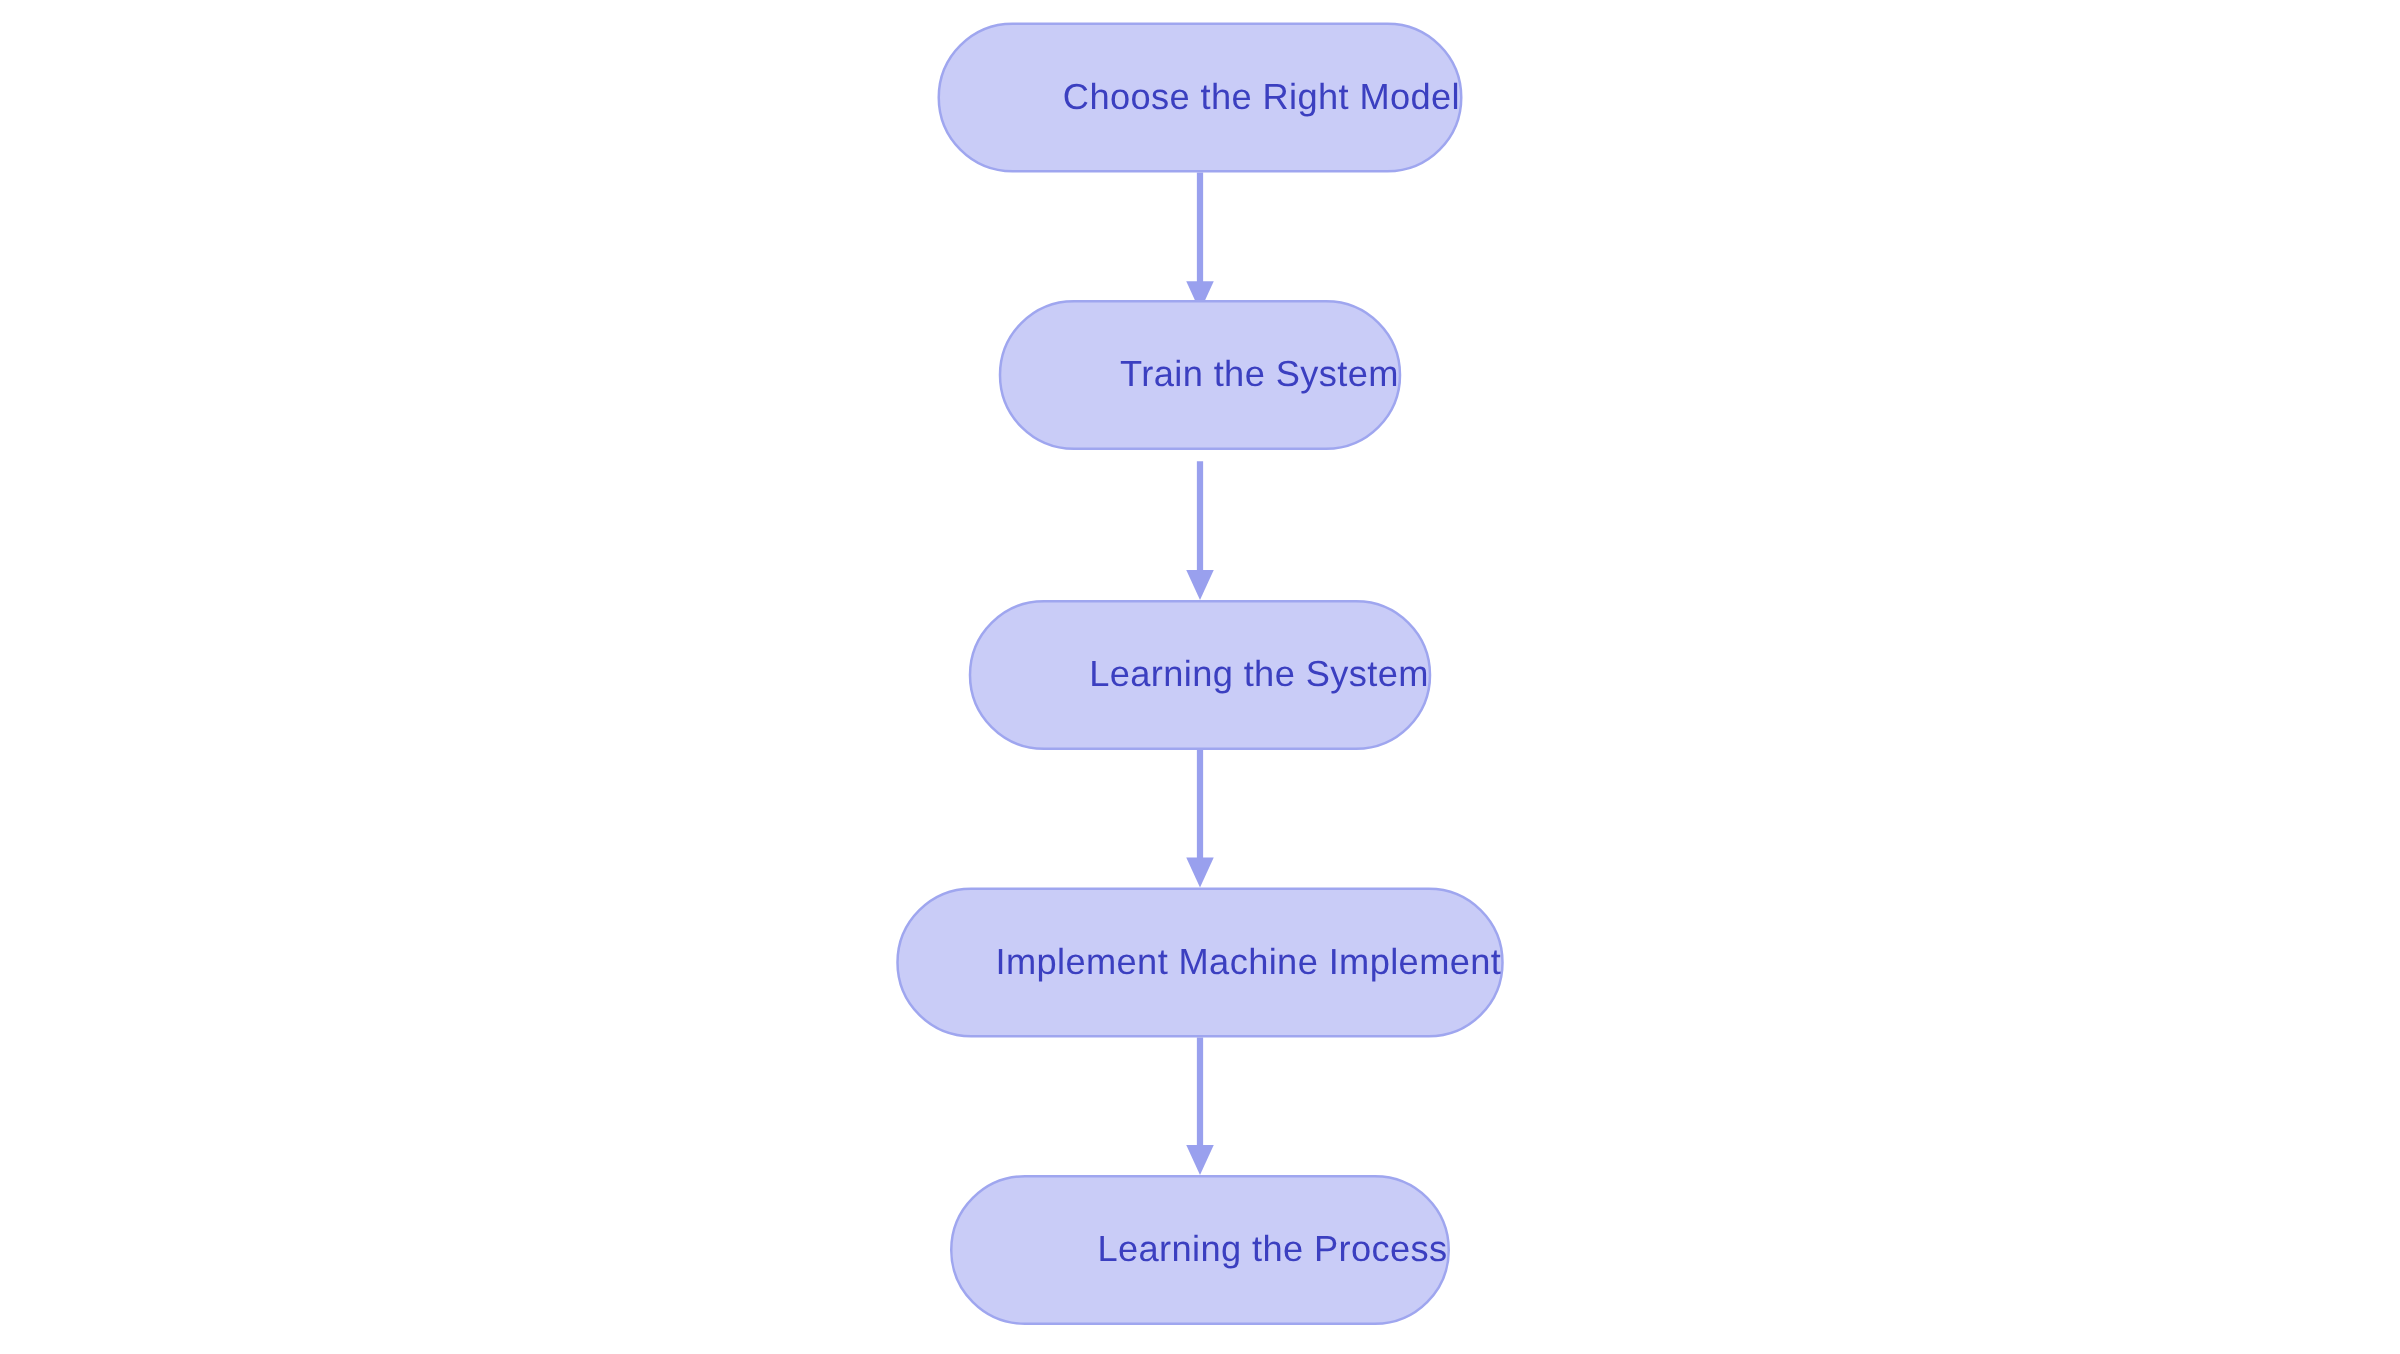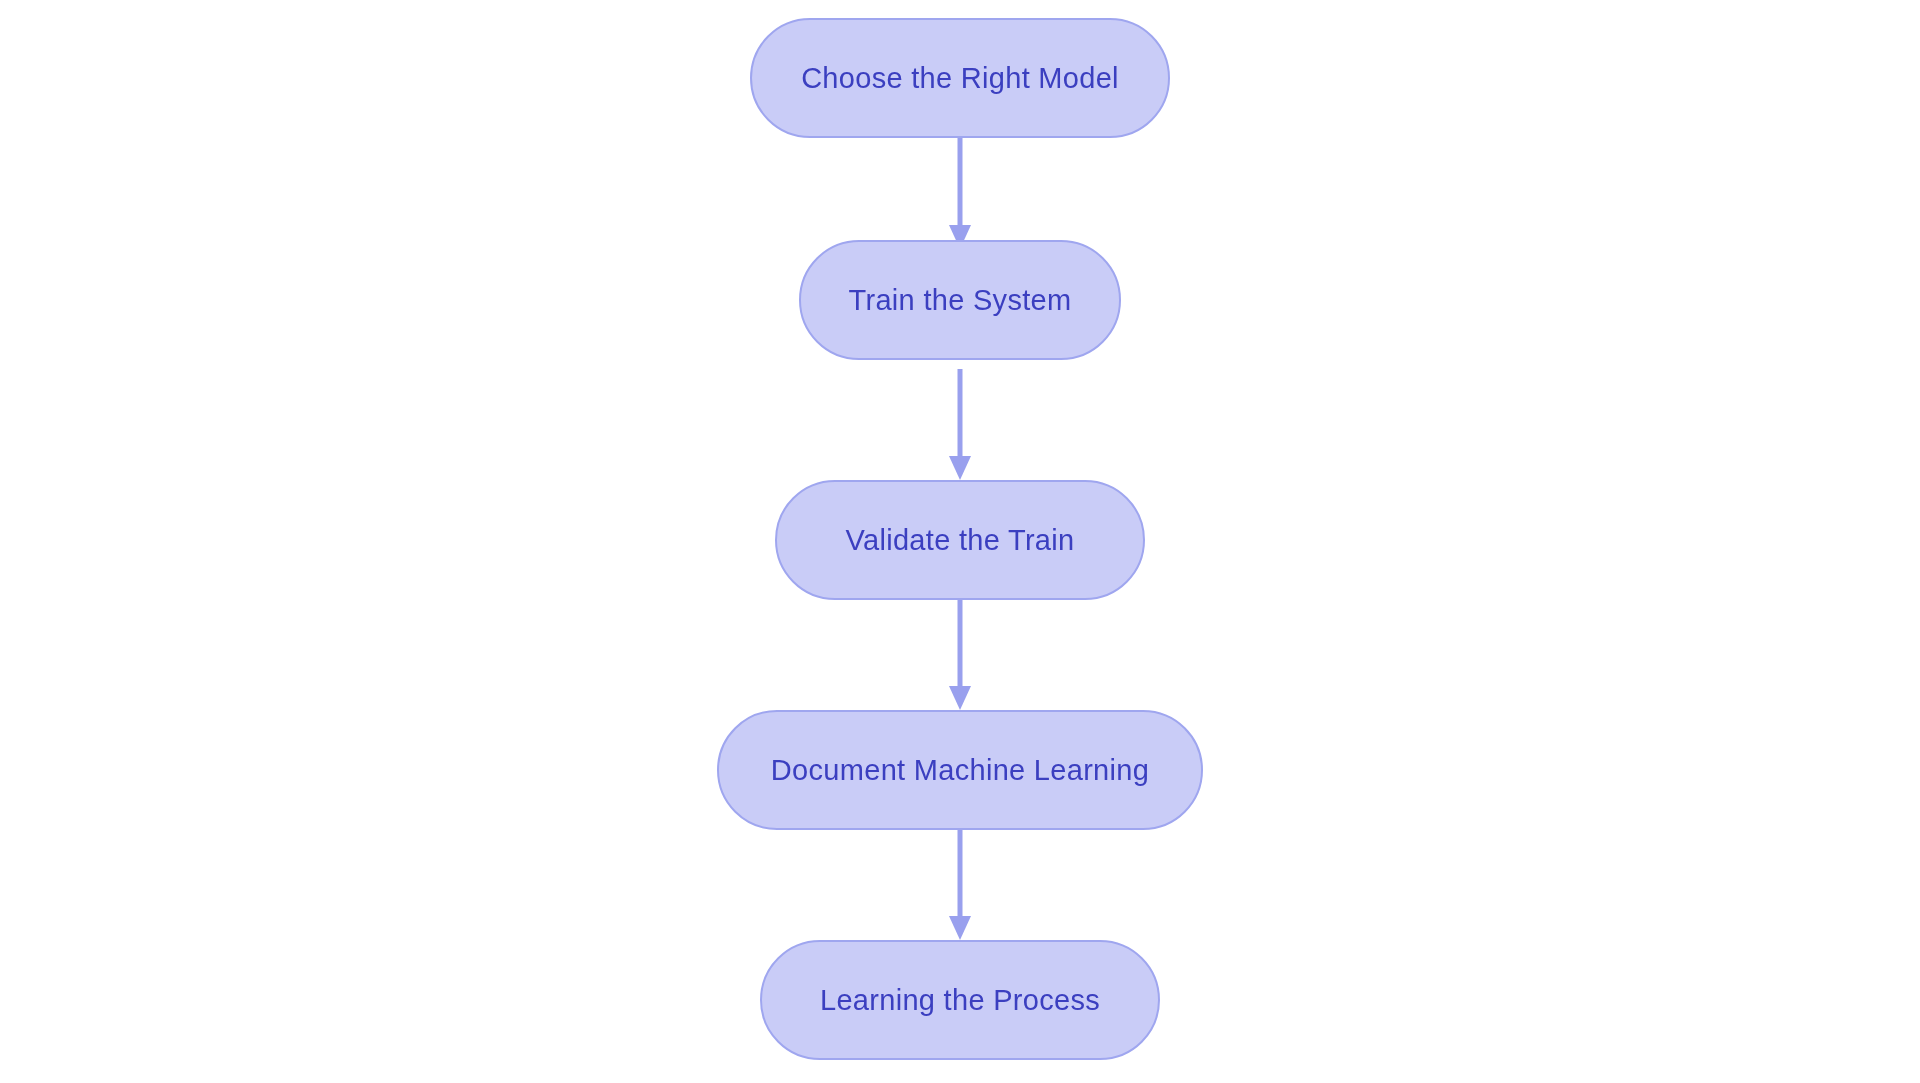--- a/index.html
+++ b/index.html
@@ -25,21 +25,21 @@
   .node {
     position: absolute;
     left: 50%;
     transform: translateX(-50%);
     height: 120px;
     border-radius: 60px;
     background: var(--node-fill);
     border: 2px solid var(--node-border);
     display: flex;
     align-items: center;
-    justify-content: center;
+    justify-content: flex-end;
   }
   .node-label {
     color: var(--node-text);
     font-size: 29px;
     font-weight: 500;
     letter-spacing: 0.3px;
     white-space: nowrap;
   }
   .n1 { top: 18px;  width: 420px; }
   .n2 { top: 240px; width: 322px; }
@@ -90,30 +90,30 @@
   <div class="node n2">
     <span class="node-label">Train the System</span>
   </div>
 
   <div class="connector c2">
     <div class="arrow-line"></div>
     <div class="arrow-head"></div>
   </div>
 
   <div class="node n3">
-    <span class="node-label">Validate the Train</span>
+    <span class="node-label">Learning the System</span>
   </div>
 
   <div class="connector c3">
     <div class="arrow-line"></div>
     <div class="arrow-head"></div>
   </div>
 
   <div class="node n4">
-    <span class="node-label">Document Machine Learning</span>
+    <span class="node-label">Implement Machine Implement</span>
   </div>
 
   <div class="connector c4">
     <div class="arrow-line"></div>
     <div class="arrow-head"></div>
   </div>
 
   <div class="node n5">
     <span class="node-label">Learning the Process</span>
   </div>

